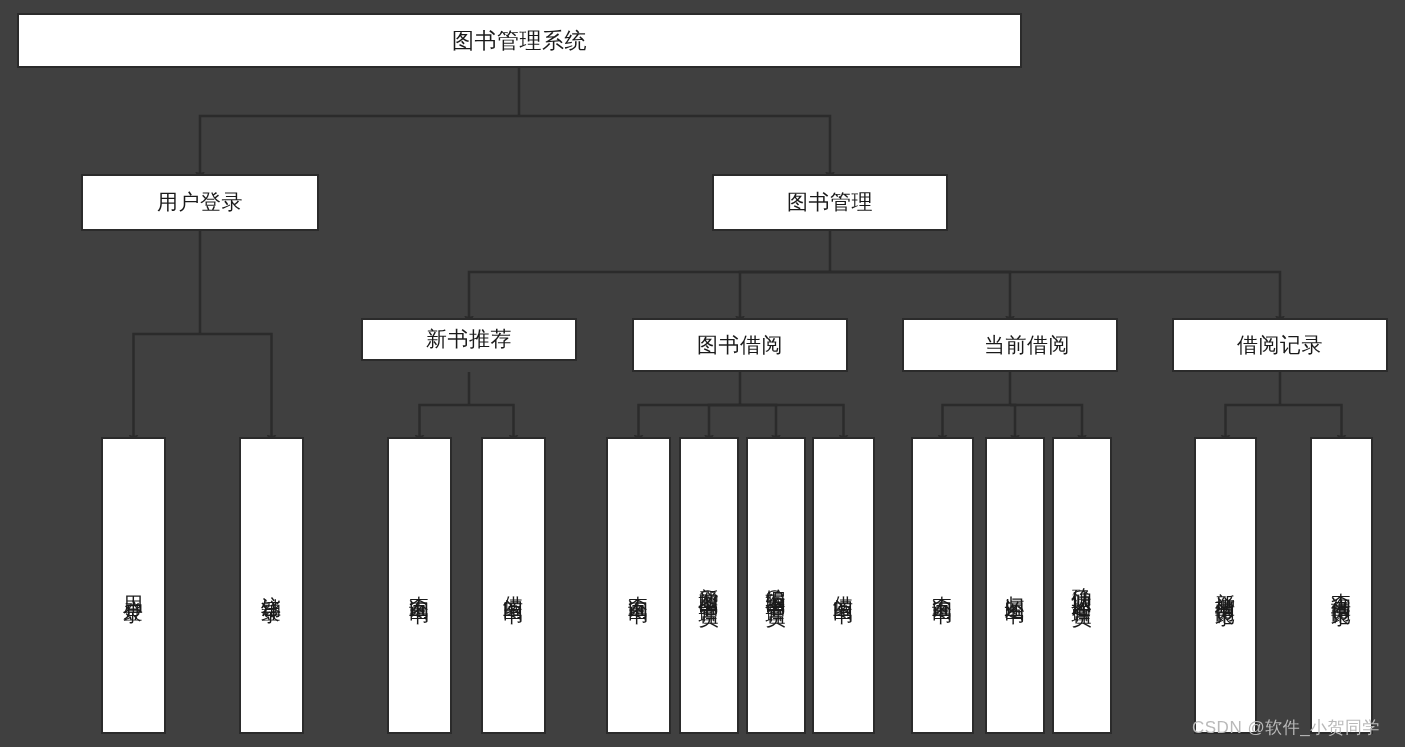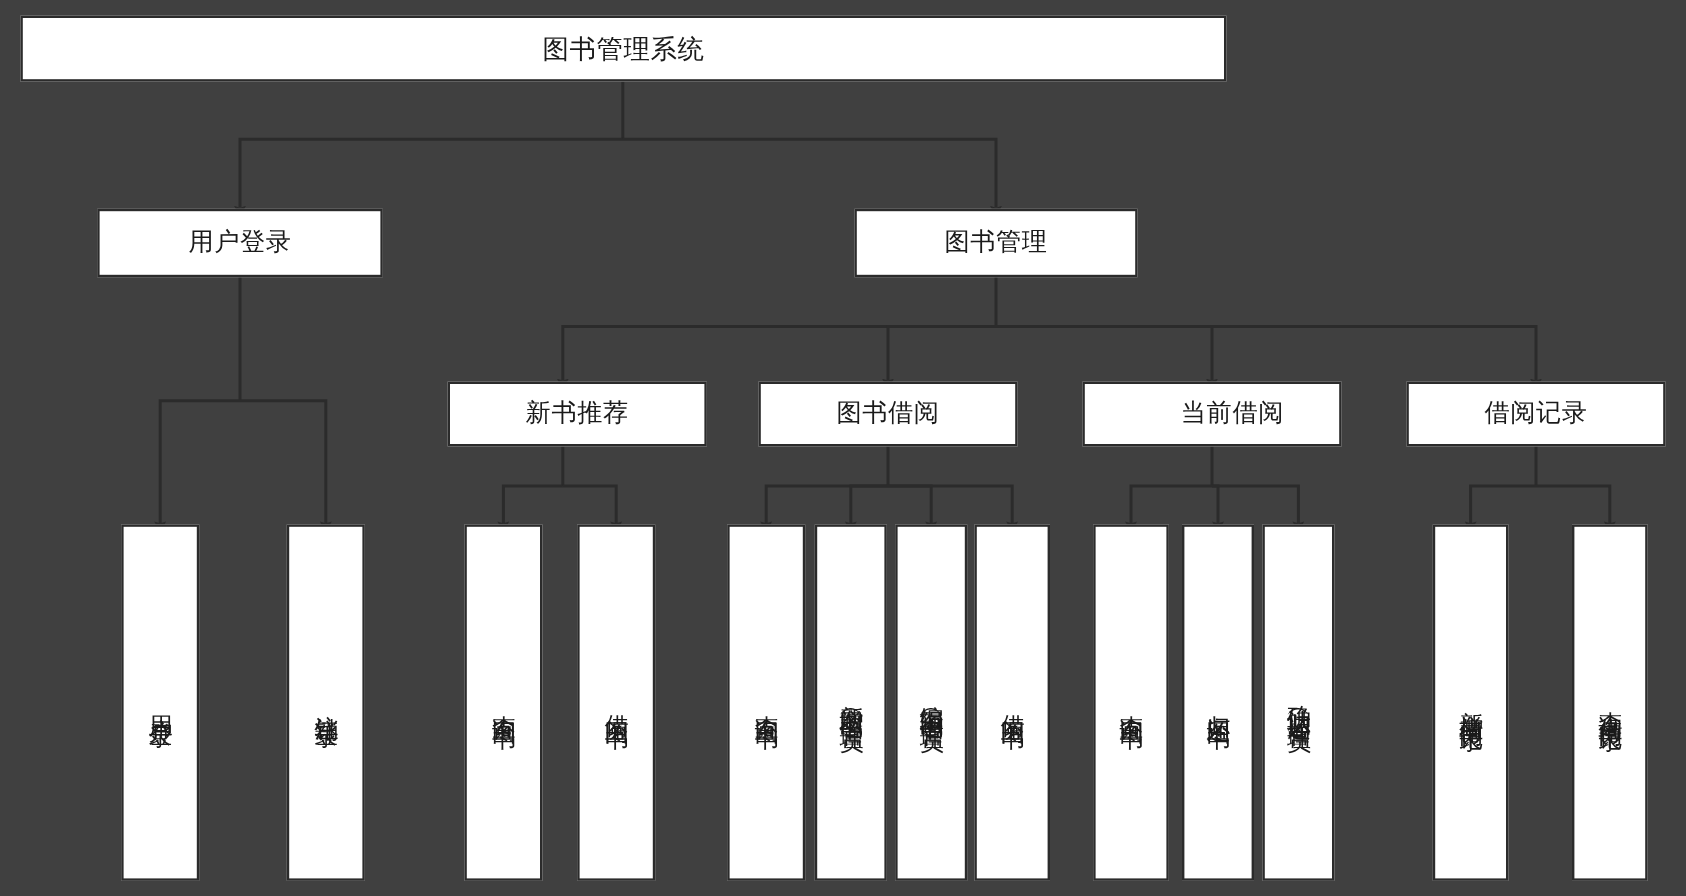--- a/index.html
+++ b/index.html
@@ -111,21 +111,21 @@
   <div id="node-layer">
       <div class="node horiz root" style="left: 17px; top: 13px; width: 1005px; height: 55px;">
         <span class="node-label">图书管理系统</span>
       </div>
       <div class="node horiz" style="left: 81px; top: 174px; width: 238px; height: 57px;">
         <span class="node-label">用户登录</span>
       </div>
       <div class="node horiz" style="left: 712px; top: 174px; width: 236px; height: 57px;">
         <span class="node-label">图书管理</span>
       </div>
-      <div class="node horiz" style="left: 361px; top: 318px; width: 216px; height: 54px; margin-left: 12px;">
+      <div class="node horiz" style="left: 361px; top: 318px; width: 216px; height: 43px;">
         <span class="node-label">新书推荐</span>
       </div>
       <div class="node horiz" style="left: 632px; top: 318px; width: 216px; height: 54px; align-items: center;">
         <span class="node-label">图书借阅</span>
       </div>
       <div class="node horiz" style="left: 902px; top: 318px; width: 216px; height: 54px; padding-left: 34px;">
         <span class="node-label">当前借阅</span>
       </div>
       <div class="node horiz" style="left: 1172px; top: 318px; width: 216px; height: 54px;">
         <span class="node-label">借阅记录</span>
@@ -164,13 +164,14 @@
         <span class="node-label">确认归还（管理员）</span>
       </div>
       <div class="node vert" style="left: 1194px; top: 437px; width: 63px; height: 297px;">
         <span class="node-label">新增借阅记录</span>
       </div>
       <div class="node vert" style="left: 1310px; top: 437px; width: 63px; height: 297px;">
         <span class="node-label">查询借阅记录</span>
       </div>
     </div>
 
+  <div class="watermark" style="left: 1192px; top: 716px;">CSDN @软件_小贺同学</div>
 </div>
 
 </body></html>

